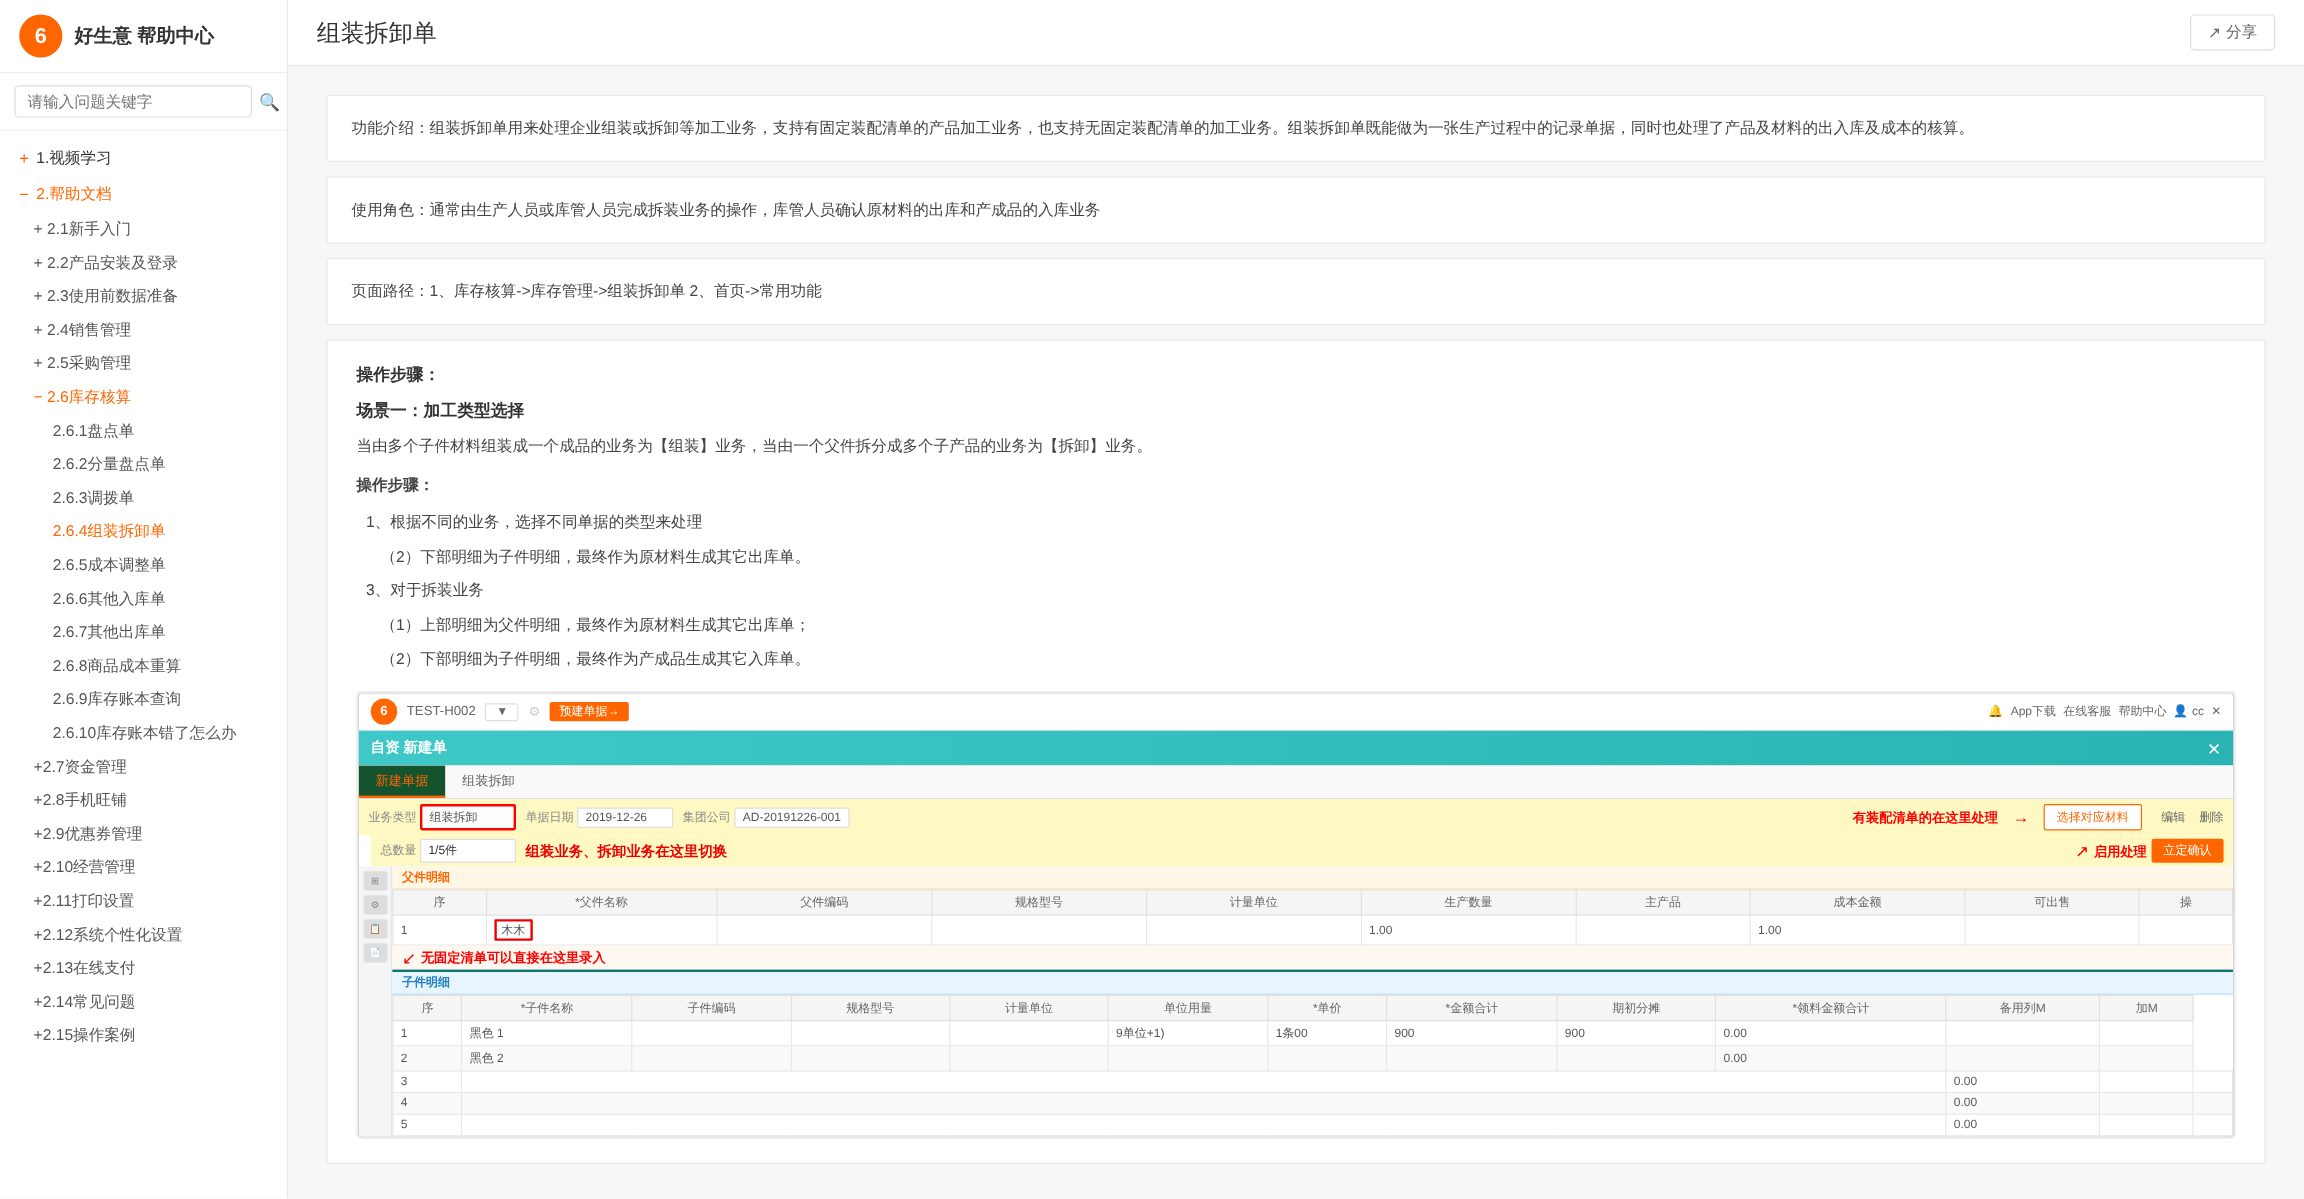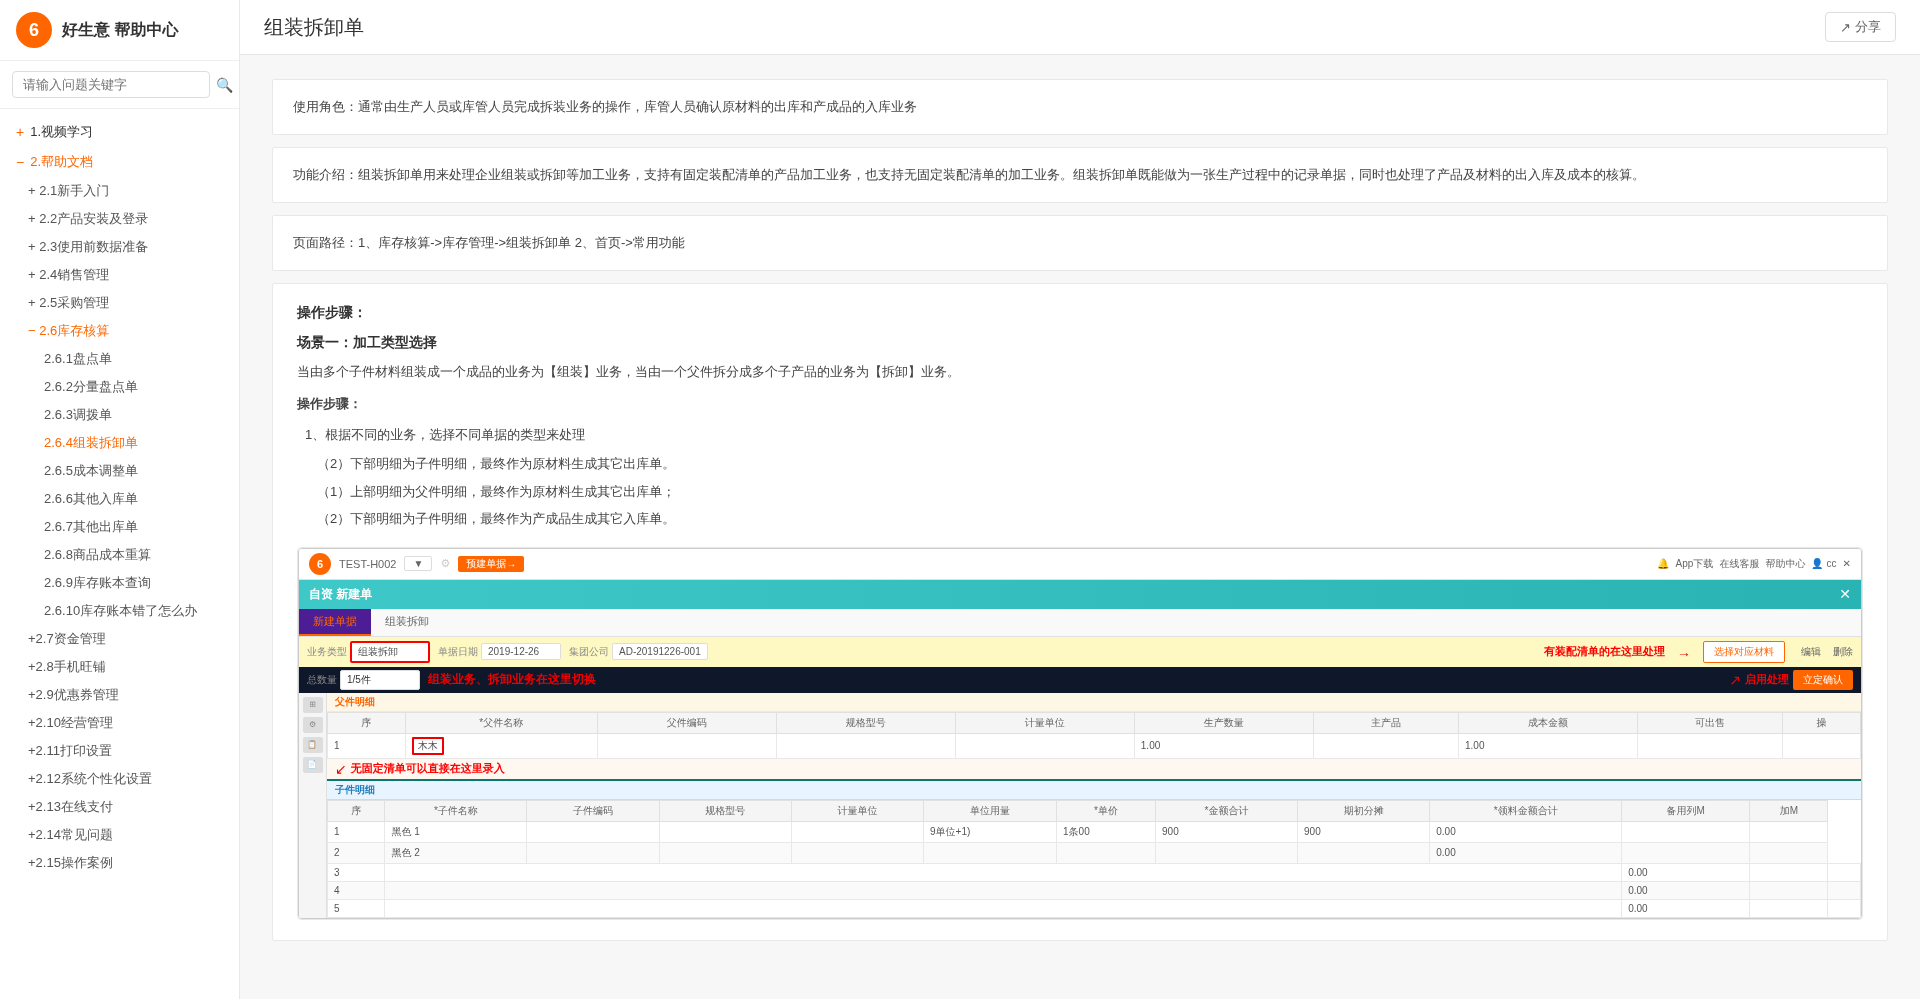--- a/index.html
+++ b/index.html
@@ -155,40 +155,41 @@
     <h1 class="page-title">组装拆卸单</h1>
     <button class="share-btn">
       <span>↗</span>
       <span>分享</span>
     </button>
   </div>
 
   <div class="main-content">
 
     <div class="info-block">
+      <span>功能介绍：组装拆卸单用来处理企业组装或拆卸等加工业务，支持有固定装配清单的产品加工业务，也支持无固定装配清单的加工业务。组装拆卸单既能做为一张生产过程中的记录单据，同时也处理了产品及材料的出入库及成本的核算。</span>
+    </div>
+
+    <div class="info-block">
       <span>使用角色：通常由生产人员或库管人员完成拆装业务的操作，库管人员确认原材料的出库和产成品的入库业务</span>
-    </div>
-
-    <div class="info-block">
-      <span>功能介绍：组装拆卸单用来处理企业组装或拆卸等加工业务，支持有固定装配清单的产品加工业务，也支持无固定装配清单的加工业务。组装拆卸单既能做为一张生产过程中的记录单据，同时也处理了产品及材料的出入库及成本的核算。</span>
     </div>
 
     <div class="info-block">
       <span>页面路径：1、库存核算-&gt;库存管理-&gt;组装拆卸单 2、首页-&gt;常用功能</span>
     </div>
 
     <div class="steps-section">
       <div class="section-title">操作步骤：</div>
 
       <div class="scenario-title">场景一：加工类型选择</div>
       <p>当由多个子件材料组装成一个成品的业务为【组装】业务，当由一个父件拆分成多个子产品的业务为【拆卸】业务。</p>
 
       <p><strong>操作步骤：</strong></p>
       <p class="step-item">1、根据不同的业务，选择不同单据的类型来处理</p>
       <p class="sub-step">（2）下部明细为子件明细，最终作为原材料生成其它出库单。</p>
+      <p class="step-item">3、对于拆装业务</p>
       <p class="sub-step">（1）上部明细为父件明细，最终作为原材料生成其它出库单；</p>
       <p class="sub-step">（2）下部明细为子件明细，最终作为产成品生成其它入库单。</p>
 
       <div class="screenshot-container">
         <div class="screenshot-inner">
 
           <div class="screen-titlebar">
             <div style="display:flex;align-items:center;gap:8px;">
               <div style="width:22px;height:22px;background:#f60;border-radius:50%;display:flex;align-items:center;justify-content:center;color:white;font-size:11px;font-weight:bold;">6</div>
               <span>TEST-H002</span>
@@ -209,21 +210,21 @@
           <div class="teal-header">
             <div style="display:flex;align-items:center;gap:8px;">
               <span style="font-weight:bold;font-size:12px;">自资 新建单</span>
             </div>
             <span class="screen-close-btn">✕</span>
           </div>
 
           <div style="background:#fff;">
 
             <div style="display:flex;background:#f9f9f9;border-bottom:1px solid #e0e0e0;">
-              <div style="padding:5px 14px;font-size:11px;color:#f60;border-bottom:2px solid #f60;background:#4c1d95;cursor:pointer;">新建单据</div>
+              <div style="padding:5px 14px;font-size:11px;color:#f60;border-bottom:2px solid #f60;background:#14532d;cursor:pointer;">新建单据</div>
               <div style="padding:5px 14px;font-size:11px;color:#666;cursor:pointer;">组装拆卸</div>
             </div>
 
             <div class="screen-form-row">
               <div class="screen-field">
                 <label>业务类型</label>
                 <div class="screen-field-val annotation-box">组装拆卸</div>
               </div>
               <div class="screen-field">
                 <label>单据日期</label>
@@ -236,21 +237,21 @@
 
               <div style="margin-left:auto;display:flex;align-items:center;gap:12px;position:relative;">
                 <span class="annotation-text">有装配清单的在这里处理</span>
                 <span style="color:#e00;font-size:14px;">→</span>
                 <button class="orange-btn-outline">选择对应材料</button>
                 <span style="font-size:10px;color:#666;margin-left:4px;">编辑</span>
                 <span style="font-size:10px;color:#666;">删除</span>
               </div>
             </div>
 
-            <div style="display:flex;align-items:center;padding:3px 8px;background:#0f172a;font-size:10px;gap:8px;">
+            <div style="display:flex;align-items:center;padding:3px 8px;background:#fef9c3;font-size:10px;gap:8px;margin-left:10px;">
               <div class="screen-field">
                 <label>总数量</label>
                 <div class="screen-field-val" style="width:50px;">1/5件</div>
               </div>
               <span style="color:#e00;font-weight:bold;font-size:12px;">组装业务、拆卸业务在这里切换</span>
               <div style="margin-left:auto;display:flex;align-items:center;gap:4px;">
                 <span style="color:#e00;font-size:14px;">↗</span>
                 <span class="annotation-text">启用处理</span>
                 <button class="orange-btn">立定确认</button>
               </div>

